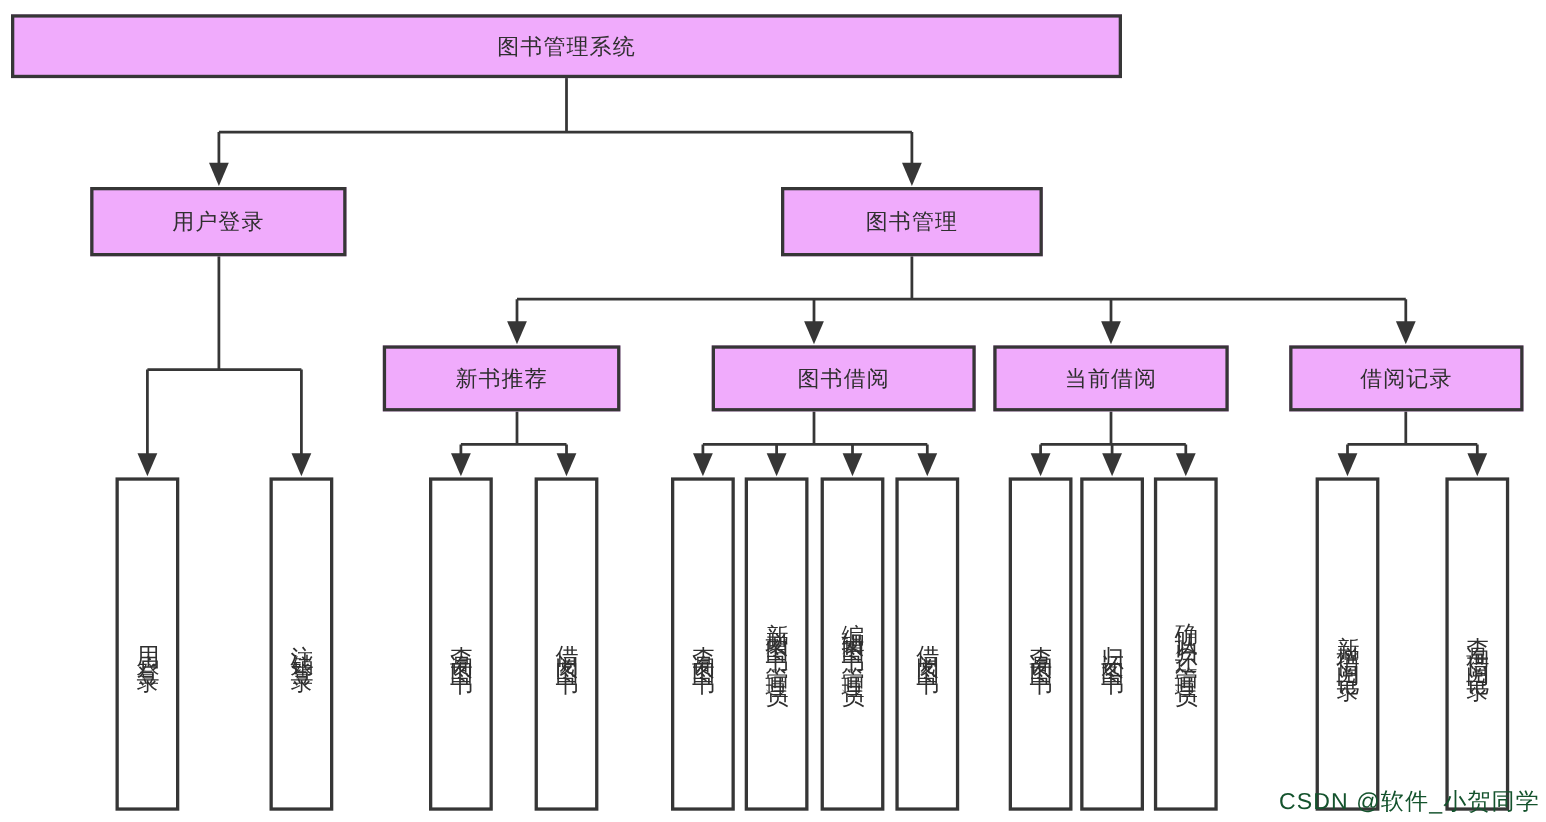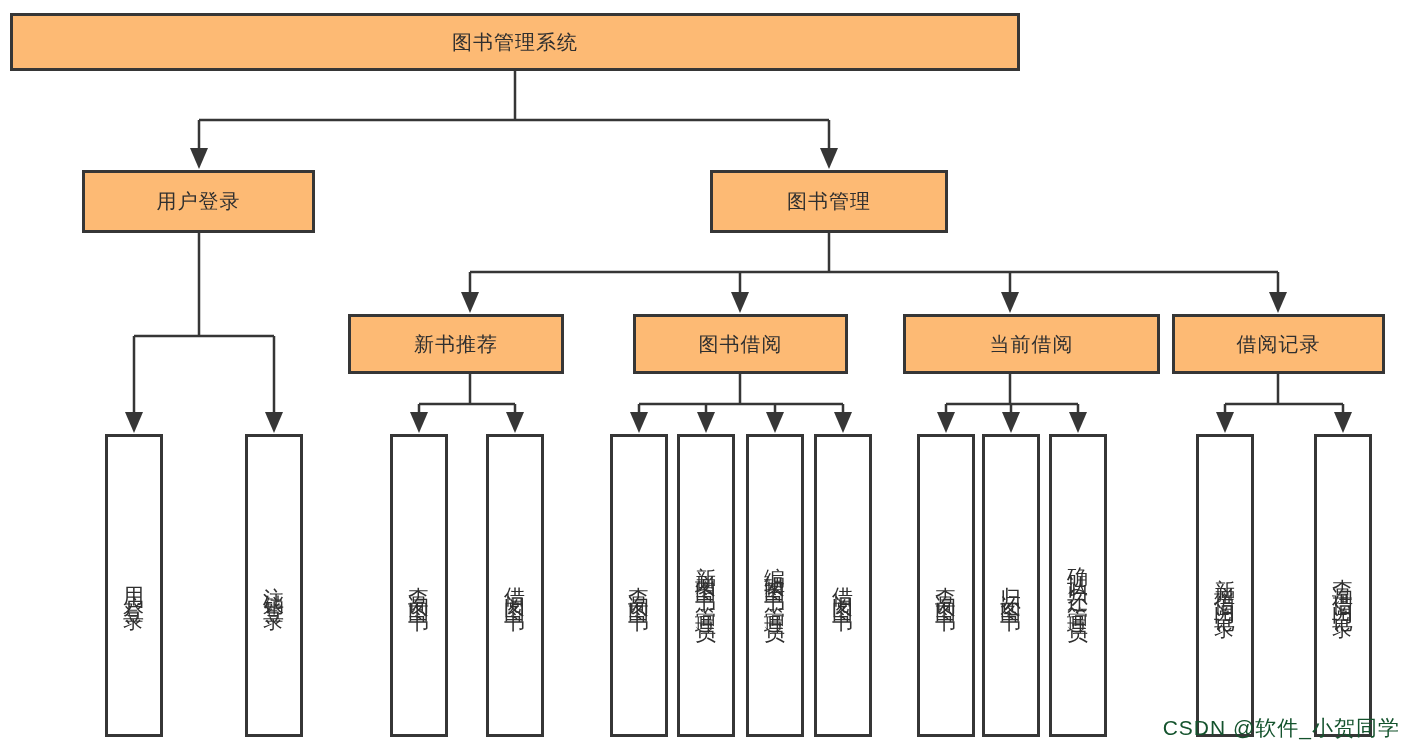--- a/index.html
+++ b/index.html
@@ -18,21 +18,21 @@
   .connectors {
     position: absolute;
     left: 0;
     top: 0;
     z-index: 0;
   }
   .node {
     position: absolute;
     box-sizing: border-box;
     border: 3px solid #363636;
-    background: #fdba74;
+    background: #f0abfc;
     color: #2f2f2f;
     display: flex;
     align-items: center;
     justify-content: center;
     z-index: 1;
     font-size: 20px;
     letter-spacing: 1px;
   }
   .node.root { font-size: 20px; }
   .leaf {
@@ -124,24 +124,24 @@
   <div class="node" style="left:82px; top:170px; width:233px; height:63px;">
     <span>用户登录</span>
   </div>
   <div class="node" style="left:710px; top:170px; width:238px; height:63px;align-items:center;">
     <span>图书管理</span>
   </div>
 
   <div class="node" style="left:348px; top:314px; width:216px; height:60px;">
     <span>新书推荐</span>
   </div>
-  <div class="node" style="left:633px; top:314px; width:215px; height:60px;">
+  <div class="node" style="left:647px; top:314px; width:240px; height:60px;">
     <span>图书借阅</span>
   </div>
-  <div class="node" style="left:903px; top:314px; width:257px; height:60px;">
+  <div class="node" style="left:903px; top:314px; width:214px; height:60px;">
     <span>当前借阅</span>
   </div>
   <div class="node" style="left:1172px; top:314px; width:213px; height:60px;">
     <span>借阅记录</span>
   </div>
 
   <div class="leaf" style="left:105px;">
     <span class="vtext">用户登录</span>
   </div>
   <div class="leaf" style="left:245px;">

